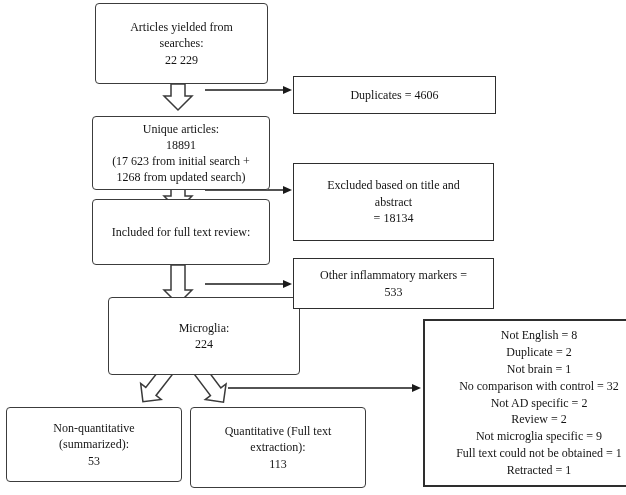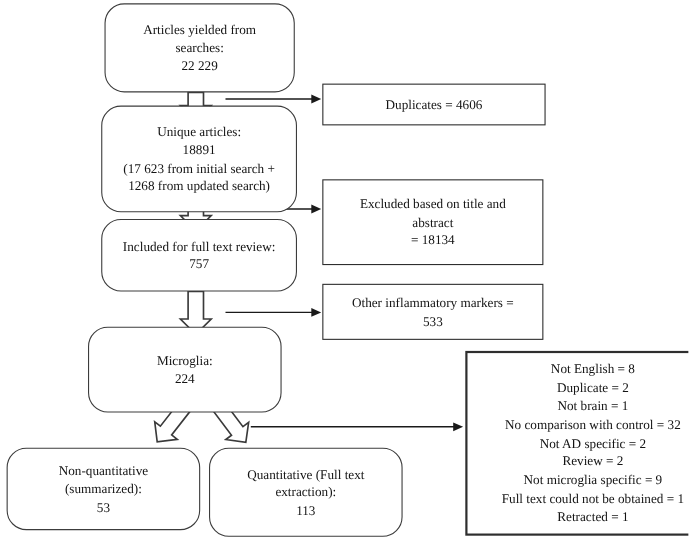--- a/index.html
+++ b/index.html
@@ -8,21 +8,21 @@
     width:626px;height:495px;
     background:#ffffff;
     font-family:"Liberation Serif","DejaVu Serif",serif;
     color:#141414;
     overflow:hidden;
   }
   .arrows{position:absolute;left:0;top:0;width:626px;height:495px;}
   .rbox{
     position:absolute;
     border:1.5px solid #3c3c3c;
-    border-radius:18px;
+    border-radius:4px;
     background:#ffffff;
     display:flex;flex-direction:column;
     align-items:center;justify-content:center;
     text-align:center;
     font-size:12px;line-height:1.35;
     box-sizing:border-box;
     padding:2px 6px;
   }
   .sbox{
     position:absolute;
@@ -68,39 +68,38 @@
   </svg>
 
   <div class="rbox" style="left:95px;top:3px;width:173px;height:81px">
     <div class="lines">
         <div>Articles yielded from</div>
         <div>searches:</div>
         <div>22 229</div>
       </div>
   </div>
 
-  <div class="rbox" style="left:92px;top:96px;width:178px;height:97px">
+  <div class="rbox" style="left:92px;top:116px;width:178px;height:74px">
     <div class="lines">
         <div>Unique articles:</div>
         <div>18891</div>
       </div>
     <div class="lines italic-lines">
         <div>(17 623 from initial search +</div>
         <div>1268 from updated search)</div>
       </div>
   </div>
 
   <div class="rbox" style="left:92px;top:199px;width:178px;height:66px">
     <div class="lines">
         <div>Included for full text review:</div>
-        <div>757</div>
       </div>
   </div>
 
-  <div class="rbox" style="left:80px;top:297px;width:176px;height:78px">
+  <div class="rbox" style="left:108px;top:297px;width:192px;height:78px">
     <div class="lines">
         <div>Microglia:</div>
         <div>224</div>
       </div>
   </div>
 
   <div class="rbox" style="left:6px;top:407px;width:176px;height:75px">
     <div class="lines">
         <div>Non-quantitative</div>
         <div>(summarized):</div>

